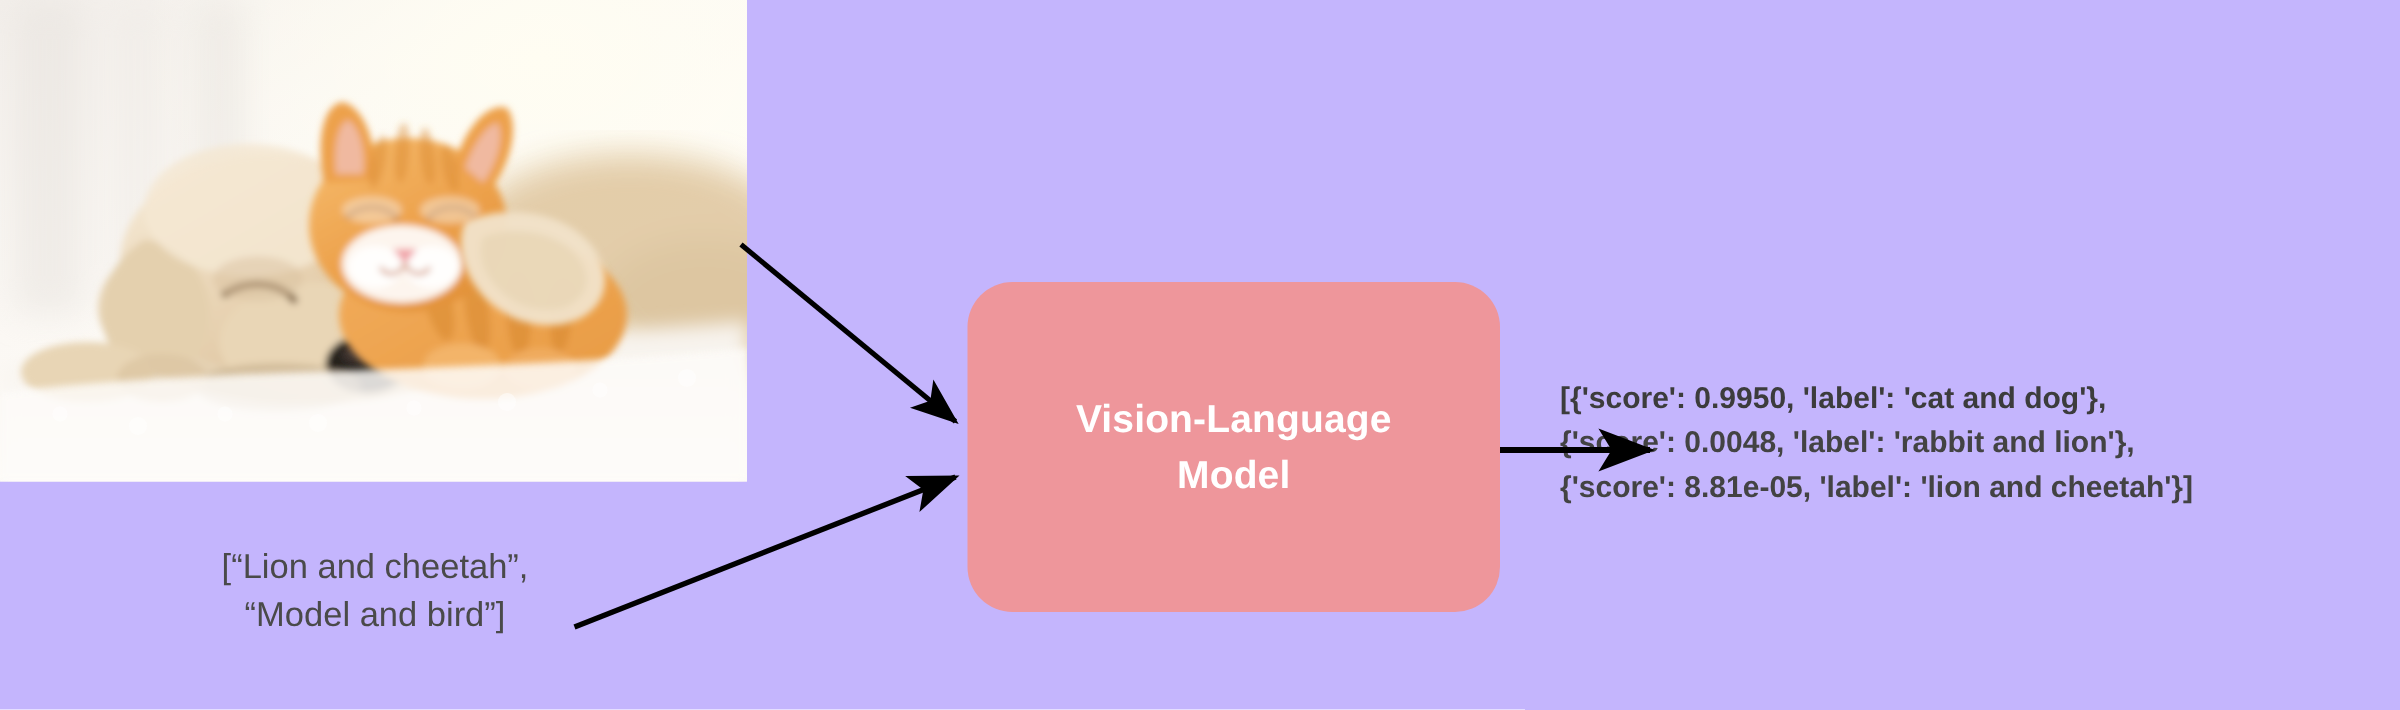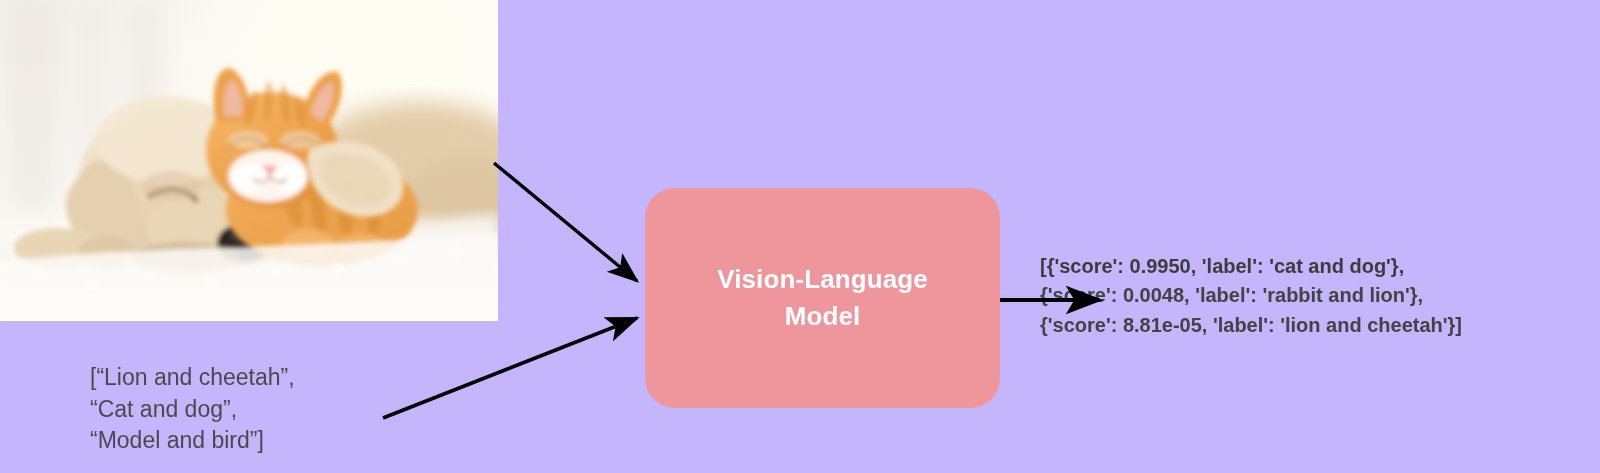--- a/index.html
+++ b/index.html
@@ -59,20 +59,21 @@
     letter-spacing: 0.1px;
     white-space: pre-line;
   }
 
   
   #prompt-list {
     position: absolute;
     left: 90px;
     top: 362px;
     width: 320px;
+    text-align: center;
     color: #4a4a4a;
     font-size: 23px;
     line-height: 1.38;
   }
   .prompt-line { white-space: pre; }
 
   
   #output-list {
     position: absolute;
     left: 1040px;
@@ -244,21 +245,20 @@
     </svg>
   </div>
 
   <div id="model-box" style="background:#ee969b">
     <div id="model-box-label">Vision-Language
 Model</div>
   </div>
 
   <div id="prompt-list">
     <div class="prompt-line">[“Lion and cheetah”,</div>
-    <div class="prompt-line">“Cat and dog”,</div>
     <div class="prompt-line">“Model and bird”]</div>
   </div>
 
   <div id="output-list">
     <div class="output-line top">[{'score': 0.9950, 'label': 'cat and dog'},</div>
     <div class="output-line">{'score': 0.0048, 'label': 'rabbit and lion'},</div>
     <div class="output-line">{'score': 8.81e-05, 'label': 'lion and cheetah'}]</div>
   </div>
 
   <svg id="arrows" viewBox="0 0 1600 473">

